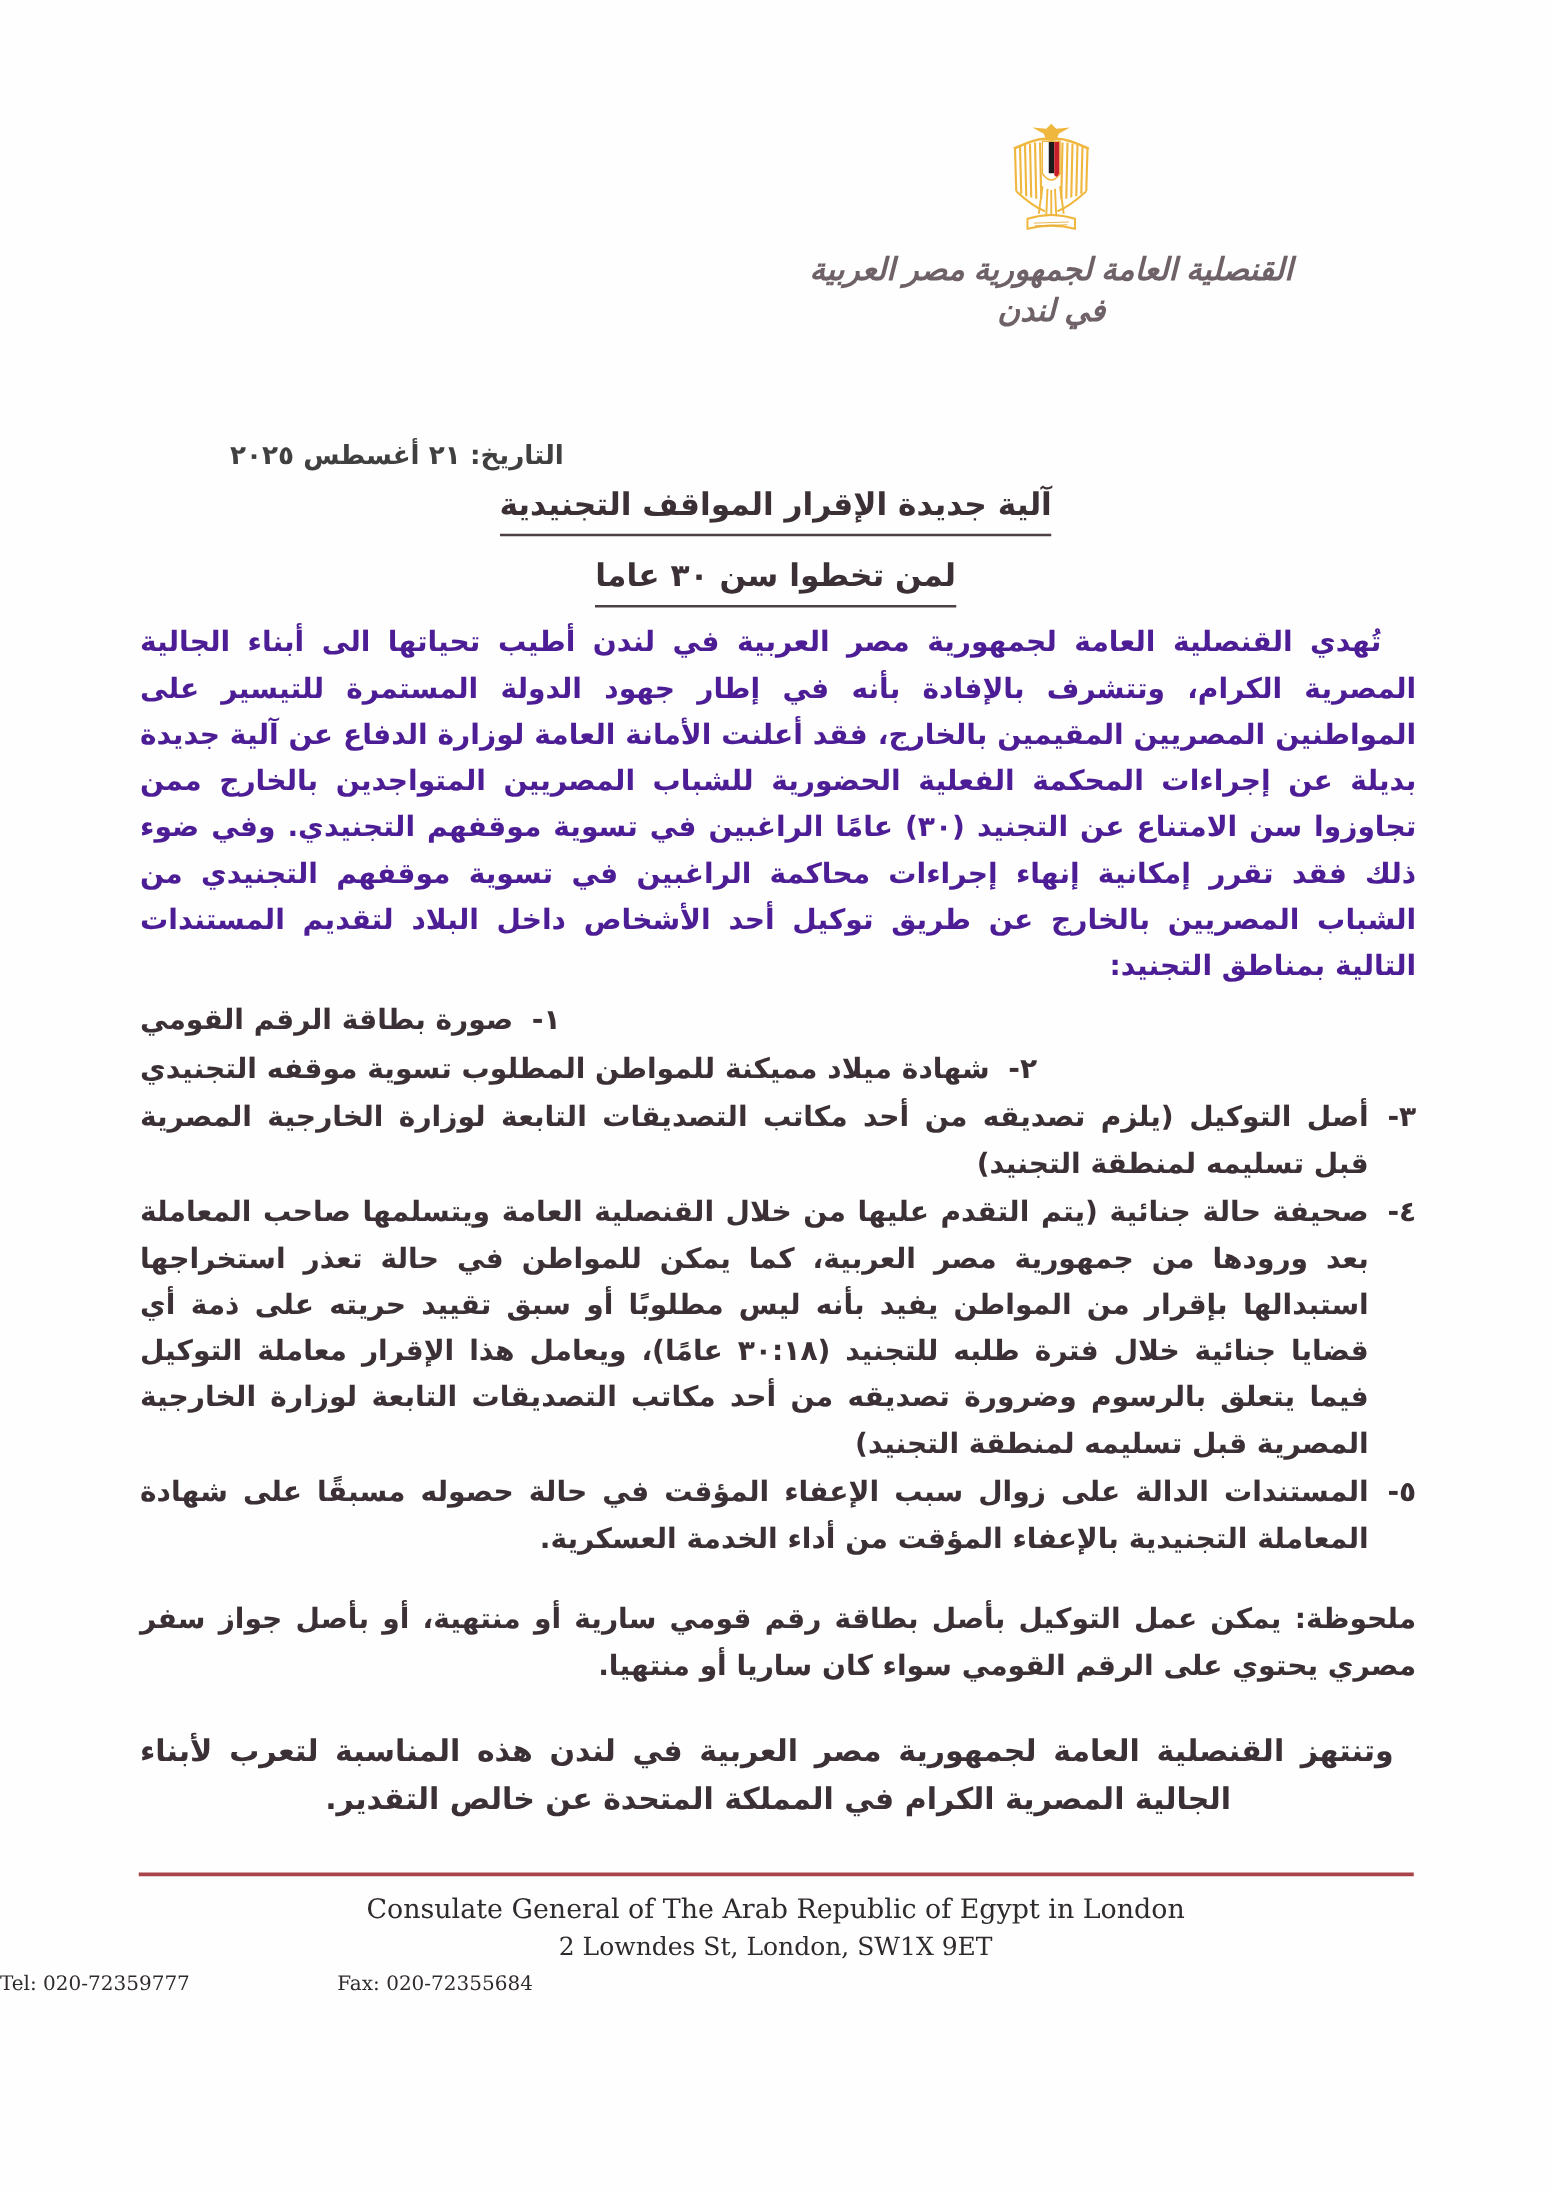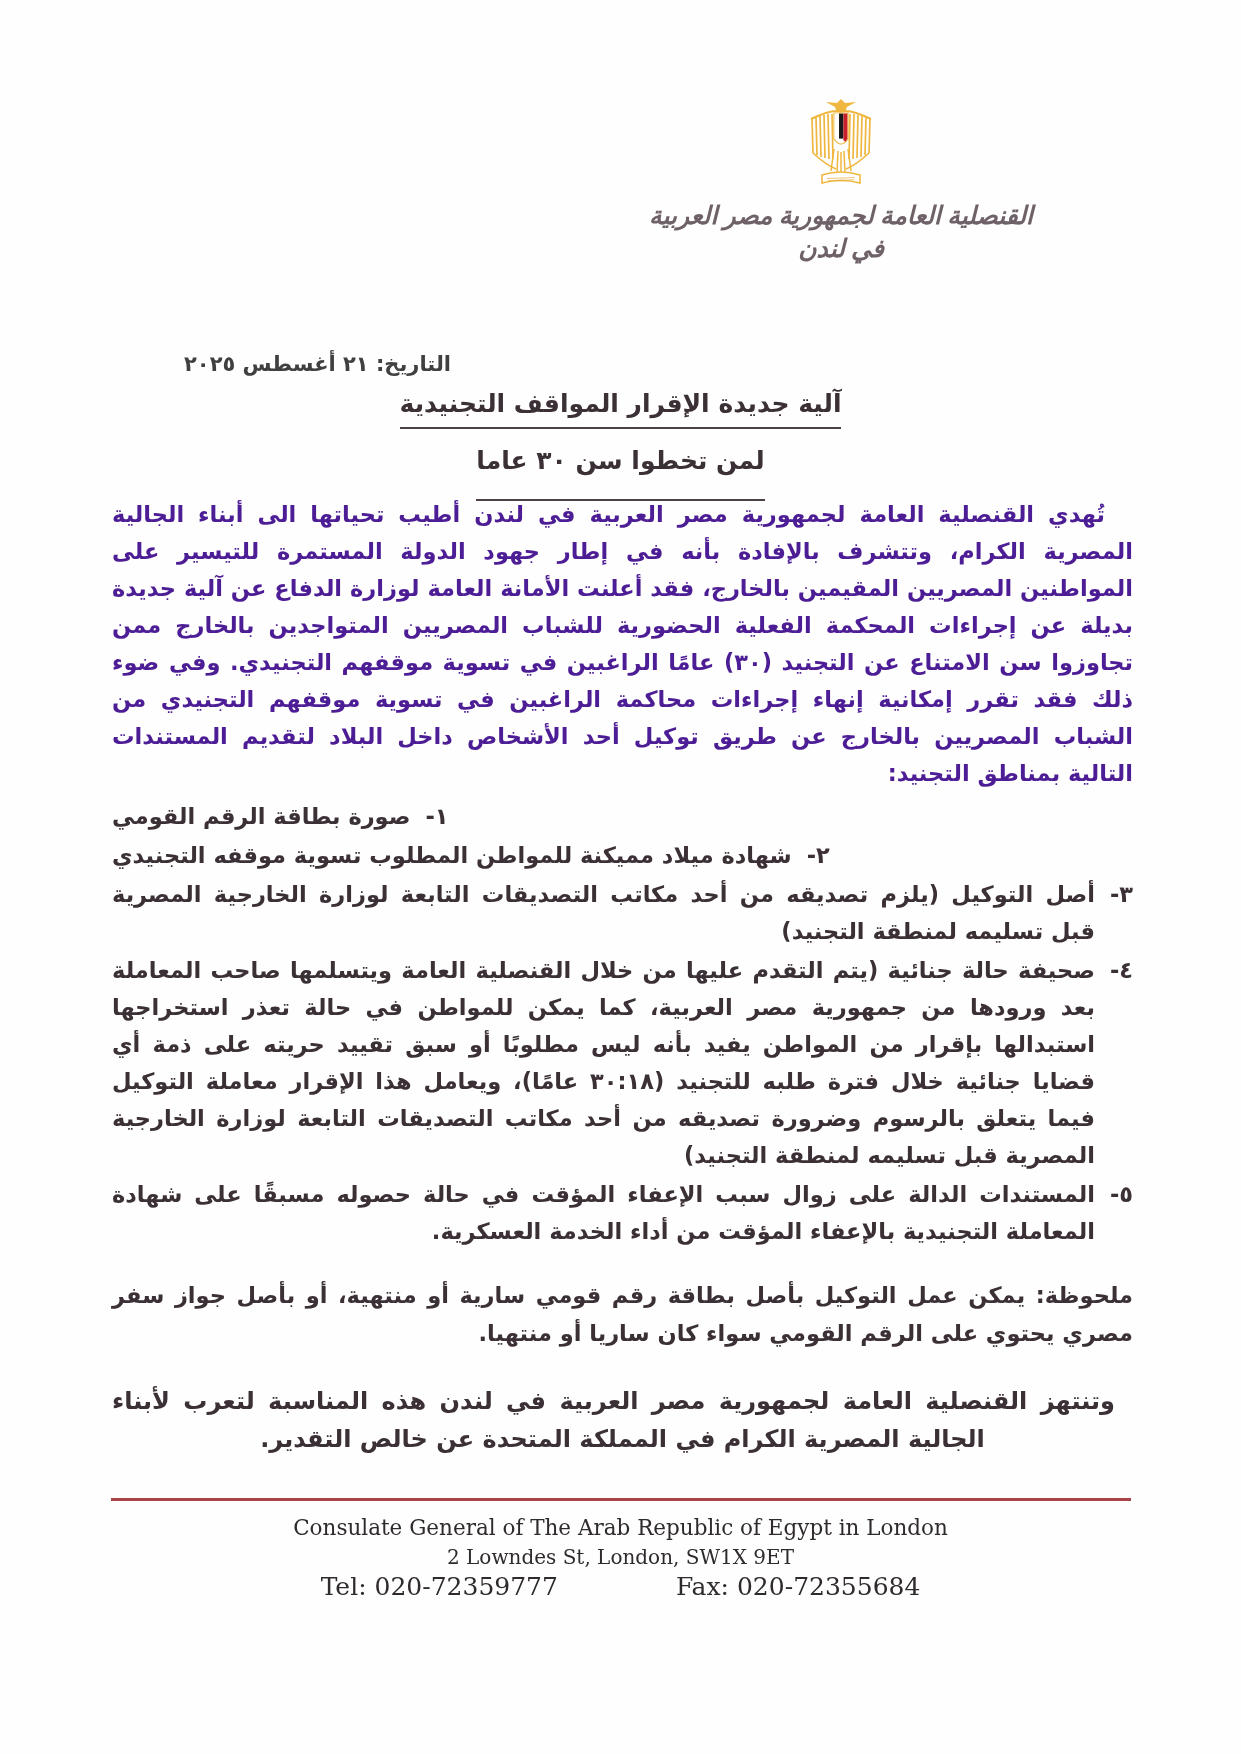--- a/index.html
+++ b/index.html
@@ -27,21 +27,21 @@
     width: 560px;
     text-align: center;
   }
   .crest {
     display: block;
     margin: 0 auto 8px auto;
     width: 74px;
     height: 96px;
   }
   .lh-line {
-    font-family: Liberation Serif, serif;
+    font-family: Liberation Sans, sans-serif;
     font-style: italic;
     font-weight: 600;
     color: #6e6268;
     letter-spacing: 0px;
   }
   .lh-line1 {
     font-size: 25px;
     line-height: 34px;
   }
   .lh-line2 {
@@ -78,21 +78,21 @@
     border-bottom: 2px solid #4a4046;
     padding-bottom: 1px;
   }
   .doc-subtitle {
     font-size: 25px;
     font-weight: bold;
     color: #3b3036;
     line-height: 44px;
     display: inline-block;
     border-bottom: 2px solid #4a4046;
-    padding-bottom: 16px;
+    padding-bottom: 1px;
     margin-top: 10px;
   }
   .title-row { line-height: 1; }
 
   
   .body-wrap {
     position: absolute;
     top: 496px;
     right: 108px;
     left: 112px;
@@ -185,24 +185,23 @@
     background: #a8434a;
   }
   .footer-text {
     direction: ltr;
     font-family: "DejaVu Serif", "Liberation Serif", serif;
     color: #2f2a2e;
   }
   .footer-l1 { font-size: 21.5px; line-height: 30px; }
   .footer-l2 { font-size: 20px; line-height: 29px; }
   .footer-l3 {
-    font-size: 25px;
+    font-size: 16px;
     line-height: 30px;
     display: flex;
-    justify-content: center;
     gap: 118px;
   }
 </style>
 </head>
 <body>
 
 <div class="page">
 
   <div class="letterhead">
     <svg class="crest" viewBox="0 0 74 96" aria-hidden="true">

